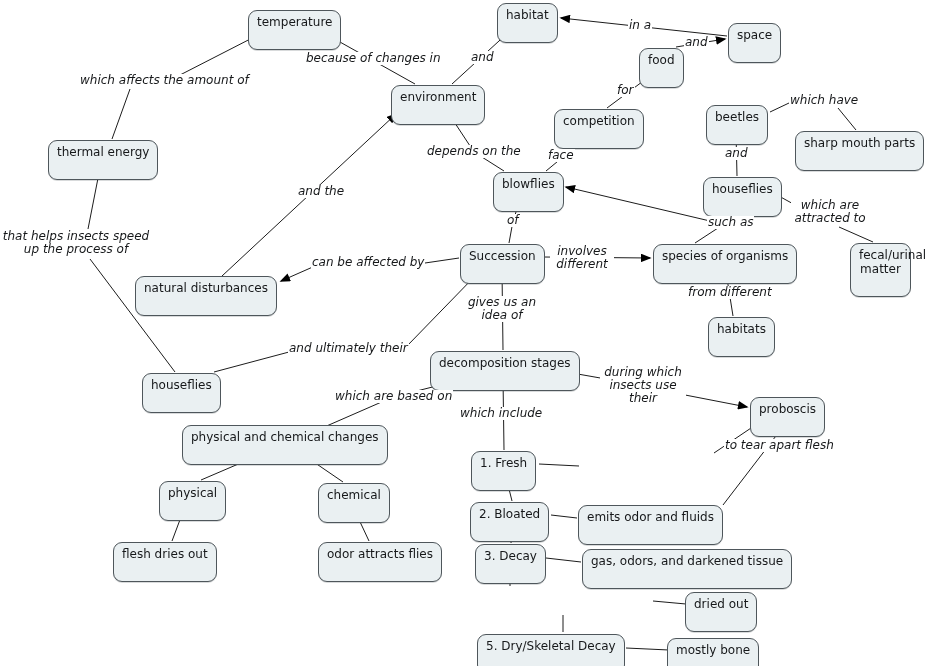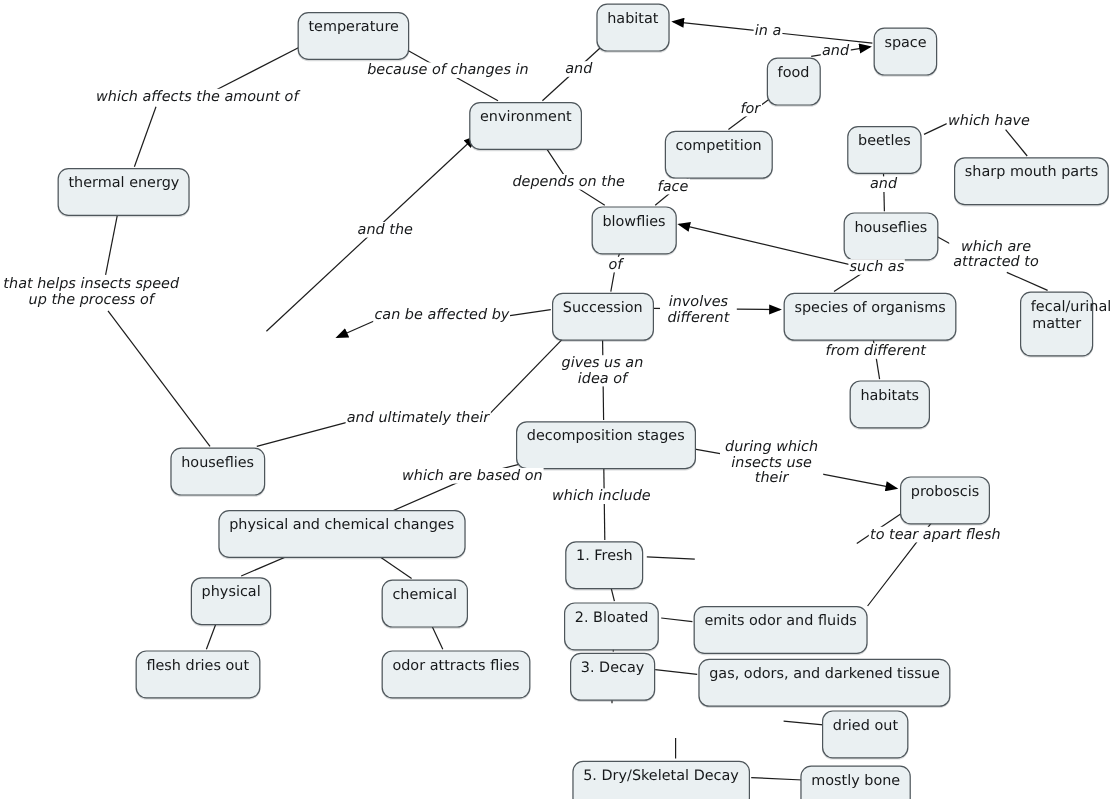--- a/index.html
+++ b/index.html
@@ -87,20 +87,21 @@
   <div class="node" style="left:391px;top:85px">environment</div>
   <div class="node" style="left:554px;top:109px">competition</div>
   <div class="node" style="left:706px;top:105px">beetles</div>
   <div class="node" style="left:795px;top:131px">sharp mouth parts</div>
   <div class="node" style="left:48px;top:140px">thermal energy</div>
   <div class="node" style="left:493px;top:172px">blowflies</div>
   <div class="node" style="left:703px;top:177px">houseflies</div>
   <div class="node wrap" style="left:850px;top:243px;width:61px">fecal/urinal matter</div>
   <div class="node" style="left:460px;top:244px">Succession</div>
   <div class="node" style="left:653px;top:244px">species of organisms</div>
+  <div class="node" style="left:135px;top:276px">natural disturbances</div>
   <div class="node" style="left:708px;top:317px">habitats</div>
   <div class="node" style="left:142px;top:373px">houseflies</div>
   <div class="node" style="left:430px;top:351px">decomposition stages</div>
   <div class="node" style="left:750px;top:397px">proboscis</div>
   <div class="node" style="left:182px;top:425px">physical and chemical changes</div>
   <div class="node" style="left:471px;top:451px">1. Fresh</div>
   <div class="node" style="left:159px;top:481px">physical</div>
   <div class="node" style="left:318px;top:483px">chemical</div>
   <div class="node" style="left:470px;top:502px">2. Bloated</div>
   <div class="node" style="left:578px;top:505px">emits odor and fluids</div>

